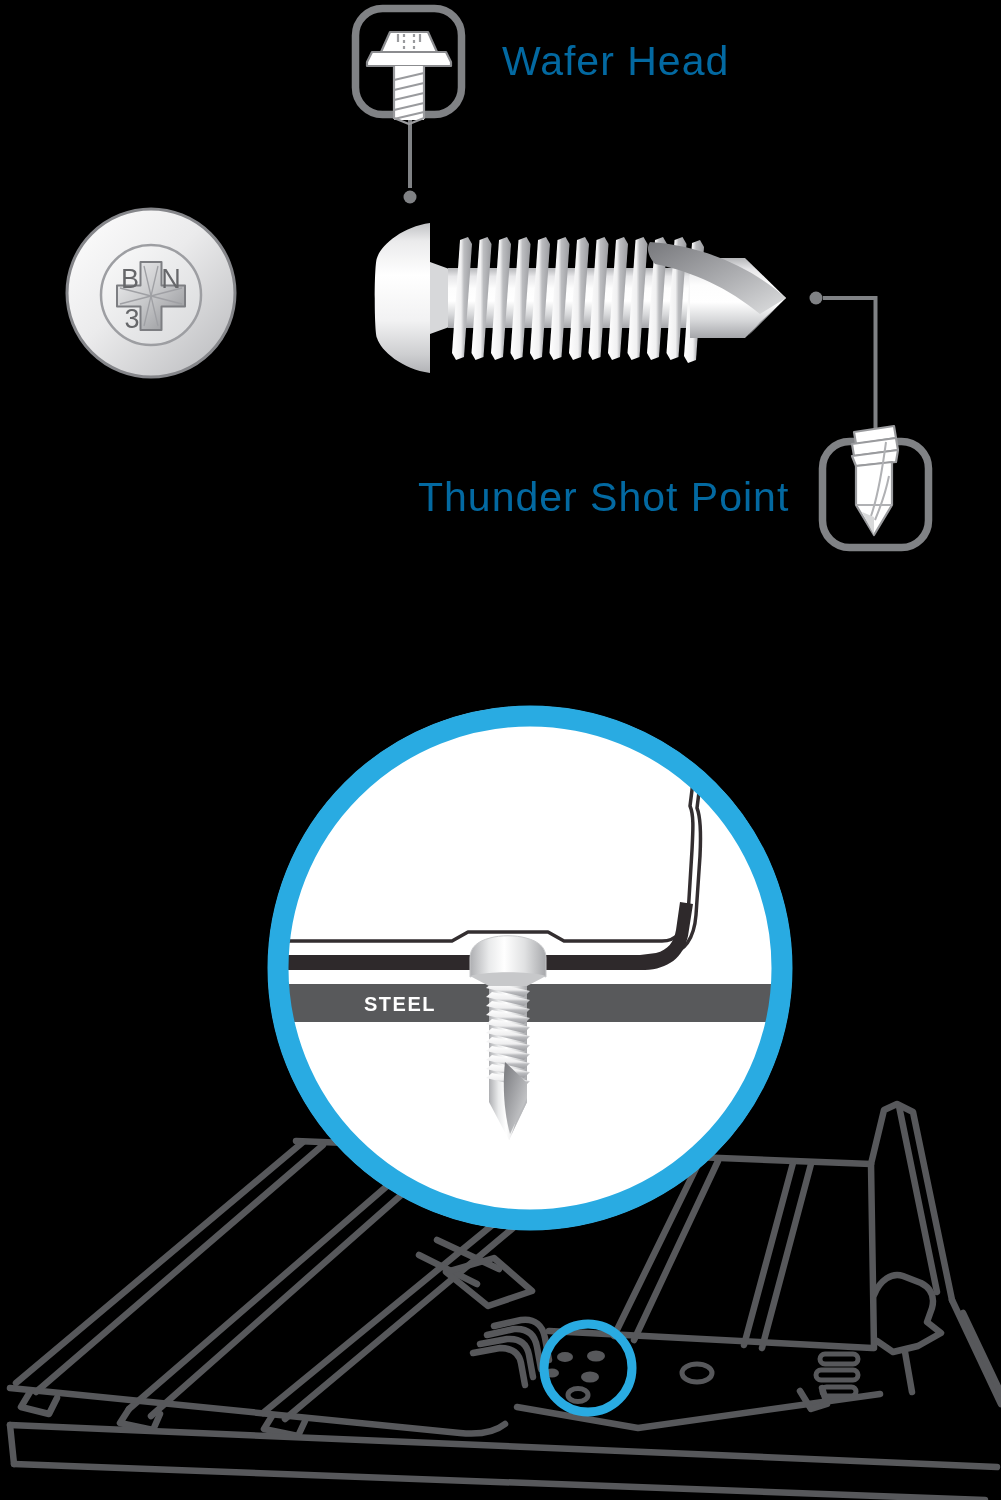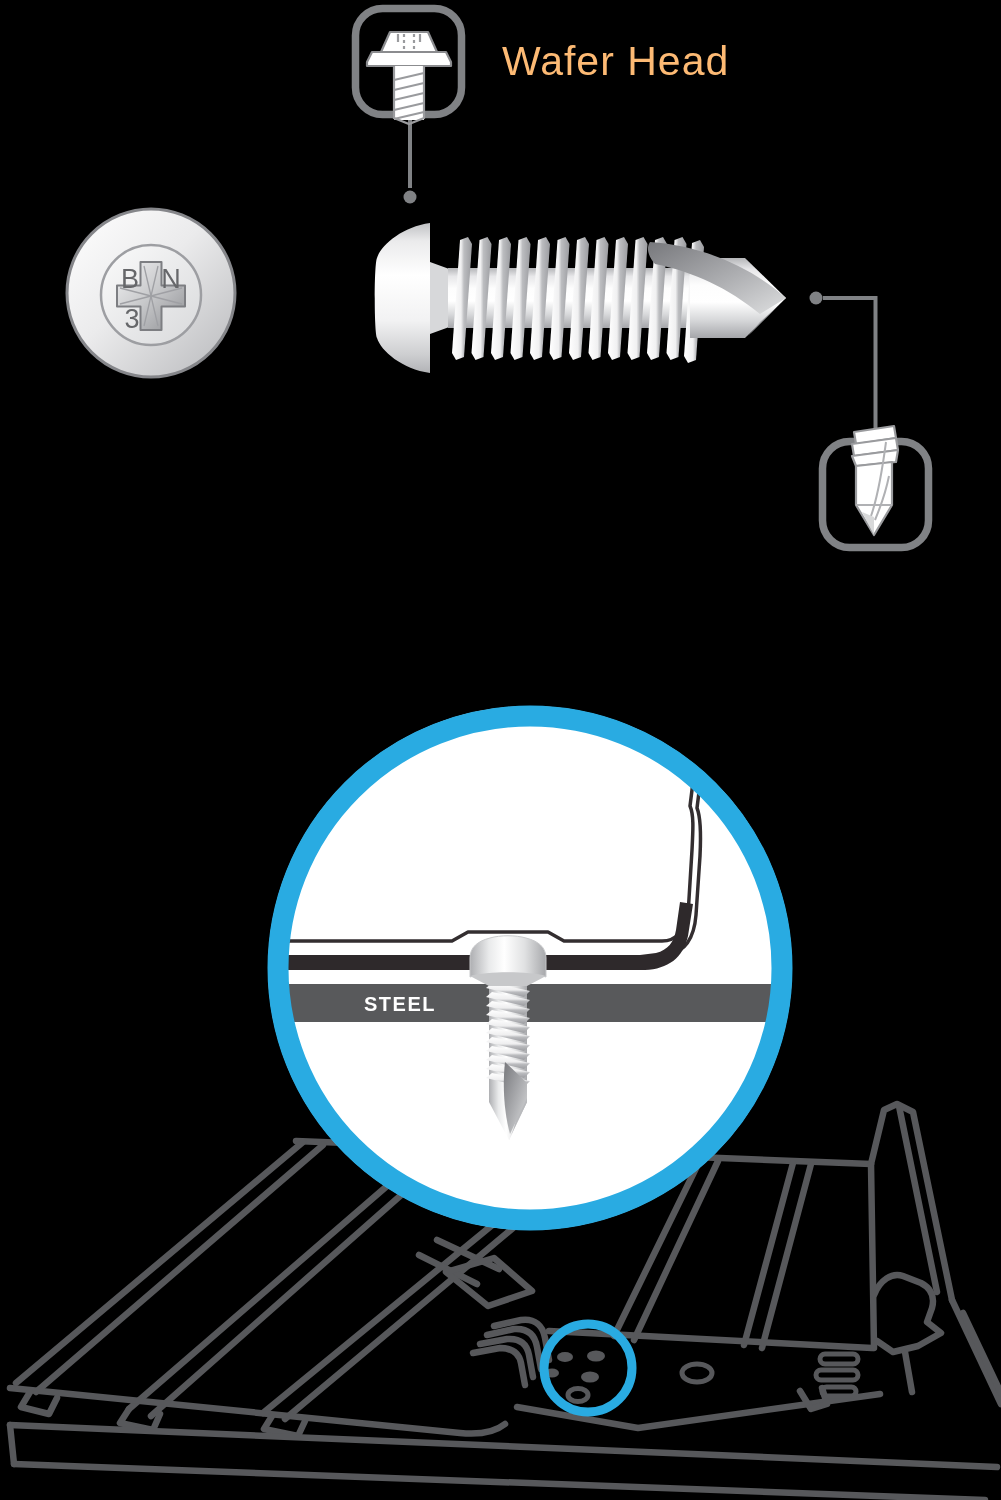--- a/index.html
+++ b/index.html
@@ -1,18 +1,18 @@
 <!DOCTYPE html>
 <html><head>
 <meta charset="utf-8">
 <style>
   html,body{margin:0;padding:0;background:#000;}
   .canvas{position:relative;width:1001px;height:1500px;background:#000;overflow:hidden;font-family:"Liberation Sans",sans-serif;}
   .canvas svg{position:absolute;left:0;top:0;}
-  .label{position:absolute;color:#fdba74;font-size:41px;letter-spacing:1px;white-space:nowrap;font-family:"Liberation Sans",sans-serif;}
+  .label{position:absolute;color:#0369a1;font-size:41px;letter-spacing:1px;white-space:nowrap;font-family:"Liberation Sans",sans-serif;}
   .label-wafer{left:502px;top:38px;}
   .label-thunder{left:418px;top:474px;}
 </style>
 </head>
 <body>
 
 <div class="canvas">
 
 <svg width="1001" height="1500" viewBox="0 0 1001 1500">
   <defs>
@@ -261,14 +261,15 @@
     <g stroke="#b0b1b4" stroke-width="2" fill="none">
       <path d="M886,442 C882,472 878,496 871,516"></path>
       <path d="M889,476 C885,496 880,508 875,520"></path>
       <path d="M856,505 L892,505"></path>
     </g>
     <path d="M874,535 L862,512 L874,517 Z" fill="#d8d9da"></path>
   </g>
 </svg>
 
 <div class="label label-wafer">Wafer Head</div>
+<div class="label label-thunder">Thunder Shot Point</div>
 
 </div>
 
 </body></html>

